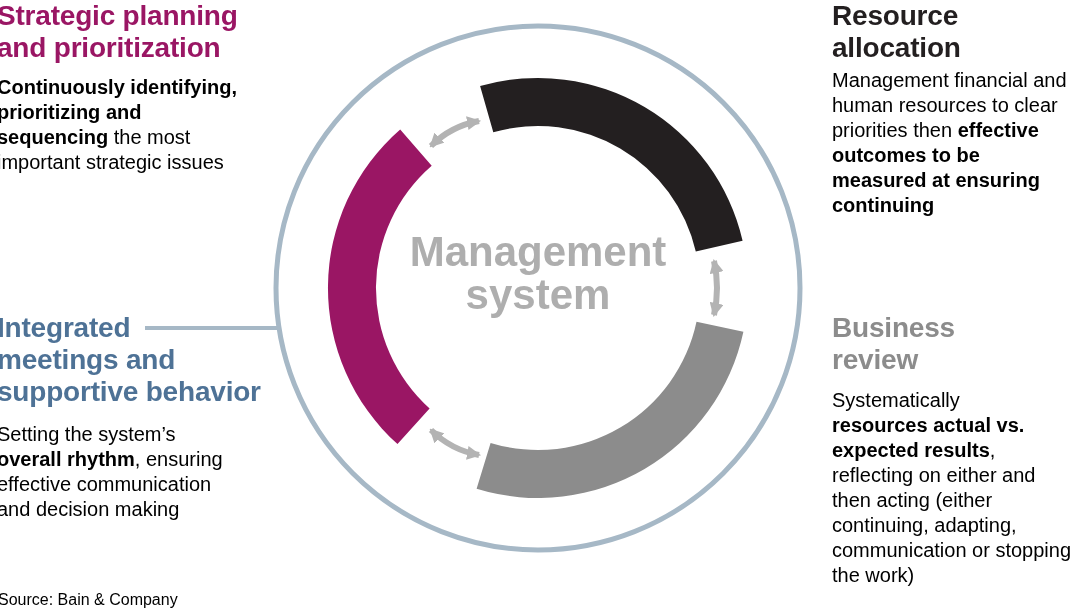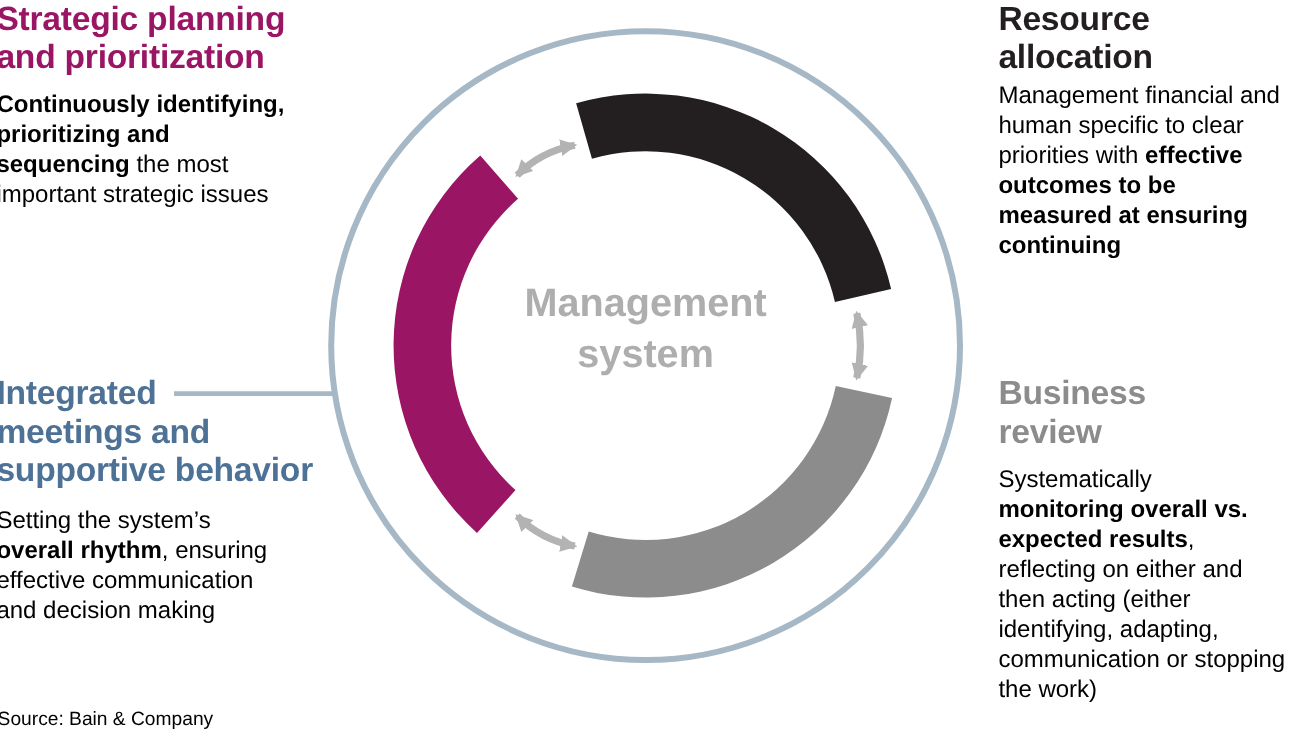--- a/index.html
+++ b/index.html
@@ -36,21 +36,21 @@
   #block-tl .body{margin-top:11px;}
   #block-tr{left:832px;top:0px;width:252px;}
   #block-tr .body{margin-top:4px;}
   #block-ml{left:-3px;top:312px;width:290px;}
   #block-ml .body{margin-top:14px;}
   #block-mr{left:832px;top:312px;width:255px;}
   #block-mr .body{margin-top:12px;}
   #center-label{
     position:absolute;left:388px;top:230px;width:300px;
     text-align:center;
-    font-size:33px;line-height:43px;font-weight:bold;
+    font-size:42px;line-height:43px;font-weight:bold;
     color:var(--center-text);
     white-space:pre-line;
   }
   #source{
     position:absolute;left:-2px;top:590px;
     font-size:16px;line-height:19px;color:#000;
   }
   .ring-circle{fill:none;stroke:var(--ring);stroke-width:5;}
   .connector{stroke:var(--ring);stroke-width:4;fill:none;}
   .arc-plum{fill:var(--plum);stroke:none;}
@@ -98,22 +98,22 @@
         <div><span class="b">sequencing</span><span> the most</span></div>
         <div><span>important strategic issues</span></div>
       </div>
   </div>
 
   <div class="tb darkhead" id="block-tr">
     <h2>Resource
 allocation</h2>
     <div class="body">
         <div><span>Management financial and</span></div>
-        <div><span>human specific to clear</span></div>
-        <div><span>priorities with </span><span class="b">effective</span></div>
+        <div><span>human resources to clear</span></div>
+        <div><span>priorities then </span><span class="b">effective</span></div>
         <div><span class="b">outcomes to be</span></div>
         <div><span class="b">measured at ensuring</span></div>
         <div><span class="b">continuing</span></div>
       </div>
   </div>
 
   <div class="tb slate" id="block-ml">
     <h2>Integrated
 meetings and
 supportive behavior</h2>
@@ -123,25 +123,25 @@
         <div><span>effective communication</span></div>
         <div><span>and decision making</span></div>
       </div>
   </div>
 
   <div class="tb grayhead" id="block-mr">
     <h2>Business
 review</h2>
     <div class="body">
         <div><span>Systematically</span></div>
-        <div><span class="b">monitoring overall vs.</span></div>
+        <div><span class="b">resources actual vs.</span></div>
         <div><span class="b">expected results</span><span>,</span></div>
         <div><span>reflecting on either and</span></div>
         <div><span>then acting (either</span></div>
-        <div><span>identifying, adapting,</span></div>
+        <div><span>continuing, adapting,</span></div>
         <div><span>communication or stopping</span></div>
         <div><span>the work)</span></div>
       </div>
   </div>
 
   <div id="source">Source: Bain &amp; Company</div>
 
 </div>
 
 </body></html>

